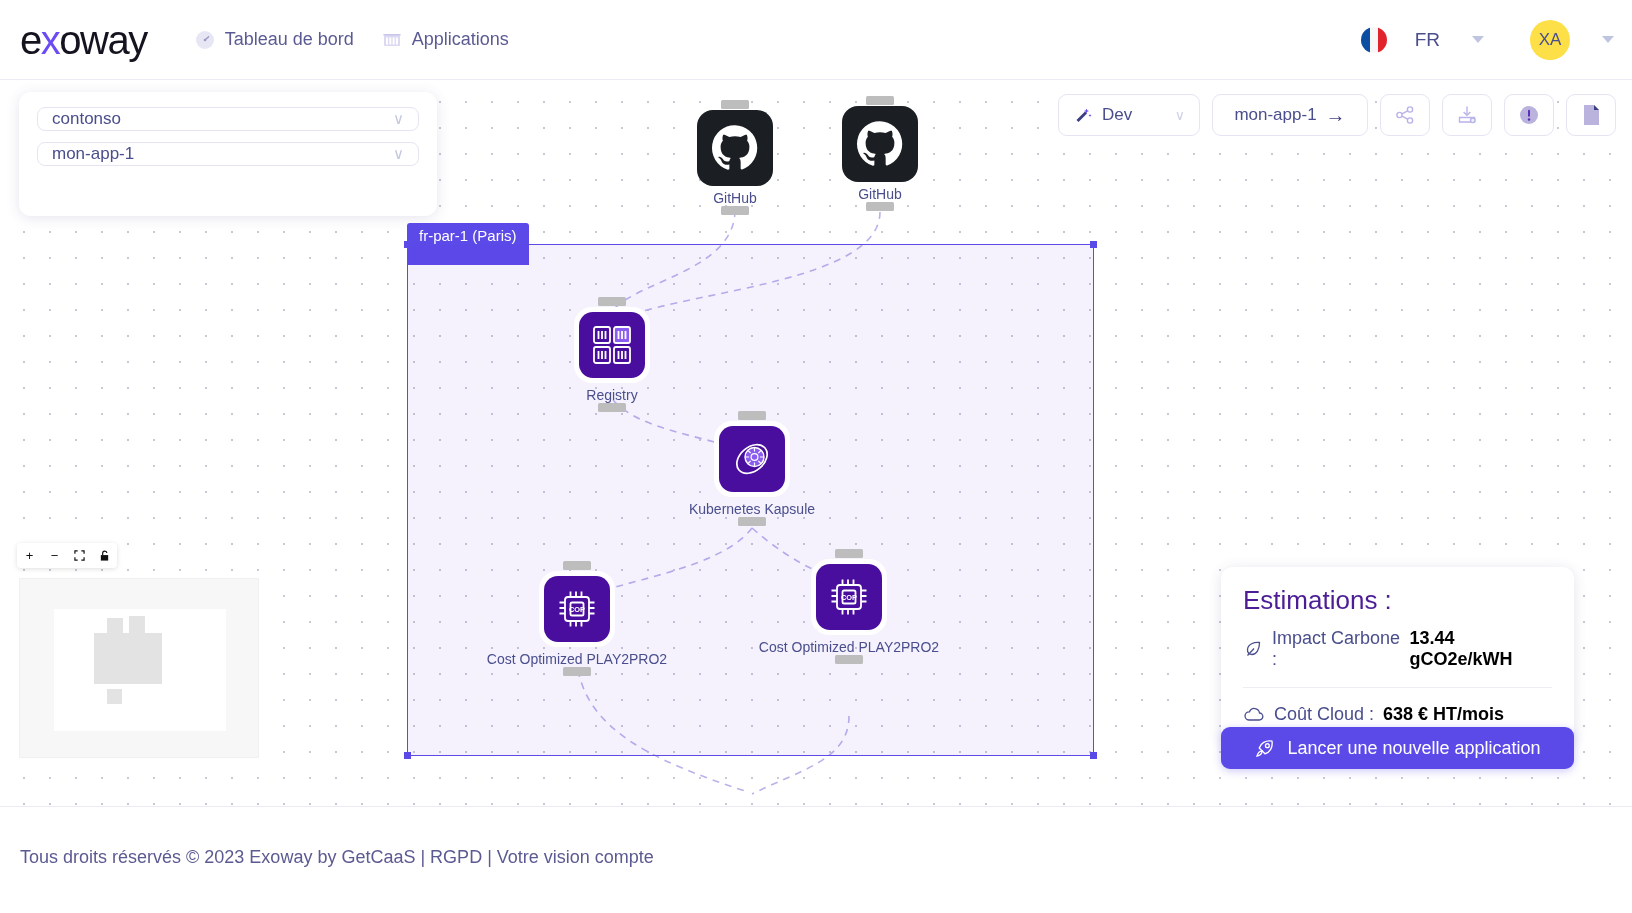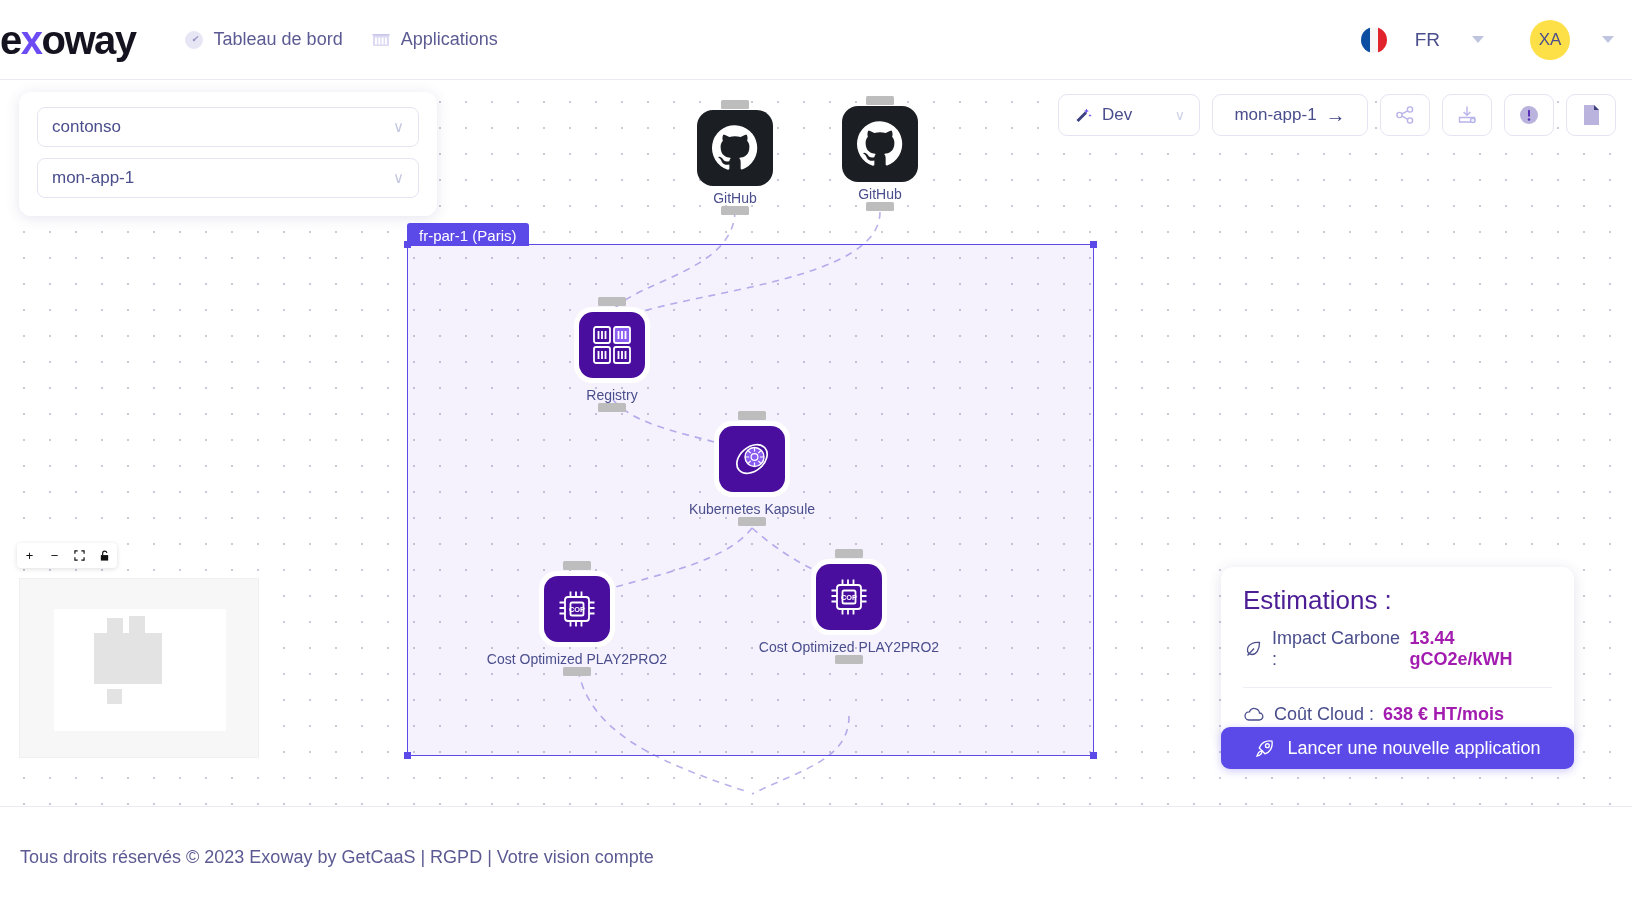--- a/index.html
+++ b/index.html
@@ -14,21 +14,22 @@
 
   
   .header {
     position: absolute; left: 0; top: 0; width: 1632px; height: 80px;
     background: #ffffff;
     border-bottom: 1px solid #eceaf5;
     display: flex; align-items: center;
     z-index: 40;
   }
   .logo {
-    font-size: 40px; font-weight: 700; letter-spacing: -1.5px;
+    margin-left: 20px;
+    font-size: 40px; font-weight: 400; letter-spacing: -1.5px;
     color: #15131f; line-height: 1; user-select: none;
   }
   .logo .x { color: #6c4bf4; }
   .nav {
     display: flex; align-items: center; gap: 28px;
     margin-left: 48px;
   }
   .nav-item {
     display: flex; align-items: center; gap: 10px;
     font-size: 18px; color: #5b5a92; cursor: pointer;
@@ -68,21 +69,21 @@
   }
 
   
   .sel-card {
     position: absolute; left: 19px; top: 12px; width: 418px; height: 124px;
     background: #fff; border-radius: 12px;
     box-shadow: 0 2px 14px rgba(60,50,120,.13);
     padding: 15px 18px;
   }
   .sel {
-    width: 382px; height: 40px; border: 1px solid #e6e4f2; border-radius: 8px;
+    width: 382px; height: 24px; border: 1px solid #e6e4f2; border-radius: 8px;
     display: flex; align-items: center; padding: 0 14px;
     font-size: 17px; color: #4a4e8c; cursor: pointer; background:#fff;
   }
   .sel + .sel { margin-top: 11px; }
   .sel .chev { margin-left: auto; color: #c3c7e0; font-size: 15px; }
 
   
   .toolbar {
     position: absolute; right: 16px; top: 14px;
     display: flex; align-items: center; gap: 12px;
@@ -107,21 +108,21 @@
     position: absolute; left: 407px; top: 164px; width: 687px; height: 512px;
     background: rgba(108,75,244,.07);
     border: 1.5px solid #5b49e8;
   }
   .region-handle {
     position: absolute; width: 7px; height: 7px; background: #5b49e8;
   }
   .region-label {
     position: absolute; left: 407px; top: 143px;
     background: #5b49e8; color: #fff; font-size: 15px;
-    padding: 4px 12px 2px; border-radius: 3px 3px 0 0;
+    padding: 4px 12px 21px; border-radius: 3px 3px 0 0;
     user-select: none;
   }
 
   
   .node { position: absolute; width: 0; height: 0; }
   .node-box {
     position: absolute; left: -38px; top: -38px;
     width: 76px; height: 76px; border-radius: 18px;
     background: #4a0e9e; display: flex; align-items: center; justify-content: center;
     cursor: pointer;
@@ -166,21 +167,21 @@
 
   
   .estim {
     position: absolute; right: 58px; top: 487px; width: 353px;
     background: #fff; border-radius: 12px;
     box-shadow: 0 2px 14px rgba(60,50,120,.14);
     padding: 18px 22px 20px;
   }
   .estim-title { font-size: 26px; color: #4c1d95; margin-bottom: 12px; }
   .estim-row { display: flex; align-items: center; gap: 9px; font-size: 18px; color: #4a4e8c; }
-  .estim-row b { color: #a21caf; }
+  .estim-row b { color: #000000; }
   .estim-sep { height: 1px; background: #ededf4; margin: 17px 0 16px; }
 
   .launch {
     position: absolute; right: 58px; top: 647px; width: 353px; height: 42px;
     background: #5b49e8; color: #fff; border: none; border-radius: 9px;
     font-size: 18px; font-family: inherit; cursor: pointer;
     display: flex; align-items: center; justify-content: center; gap: 12px;
     box-shadow: 0 2px 8px rgba(91,73,232,.3);
   }
 

